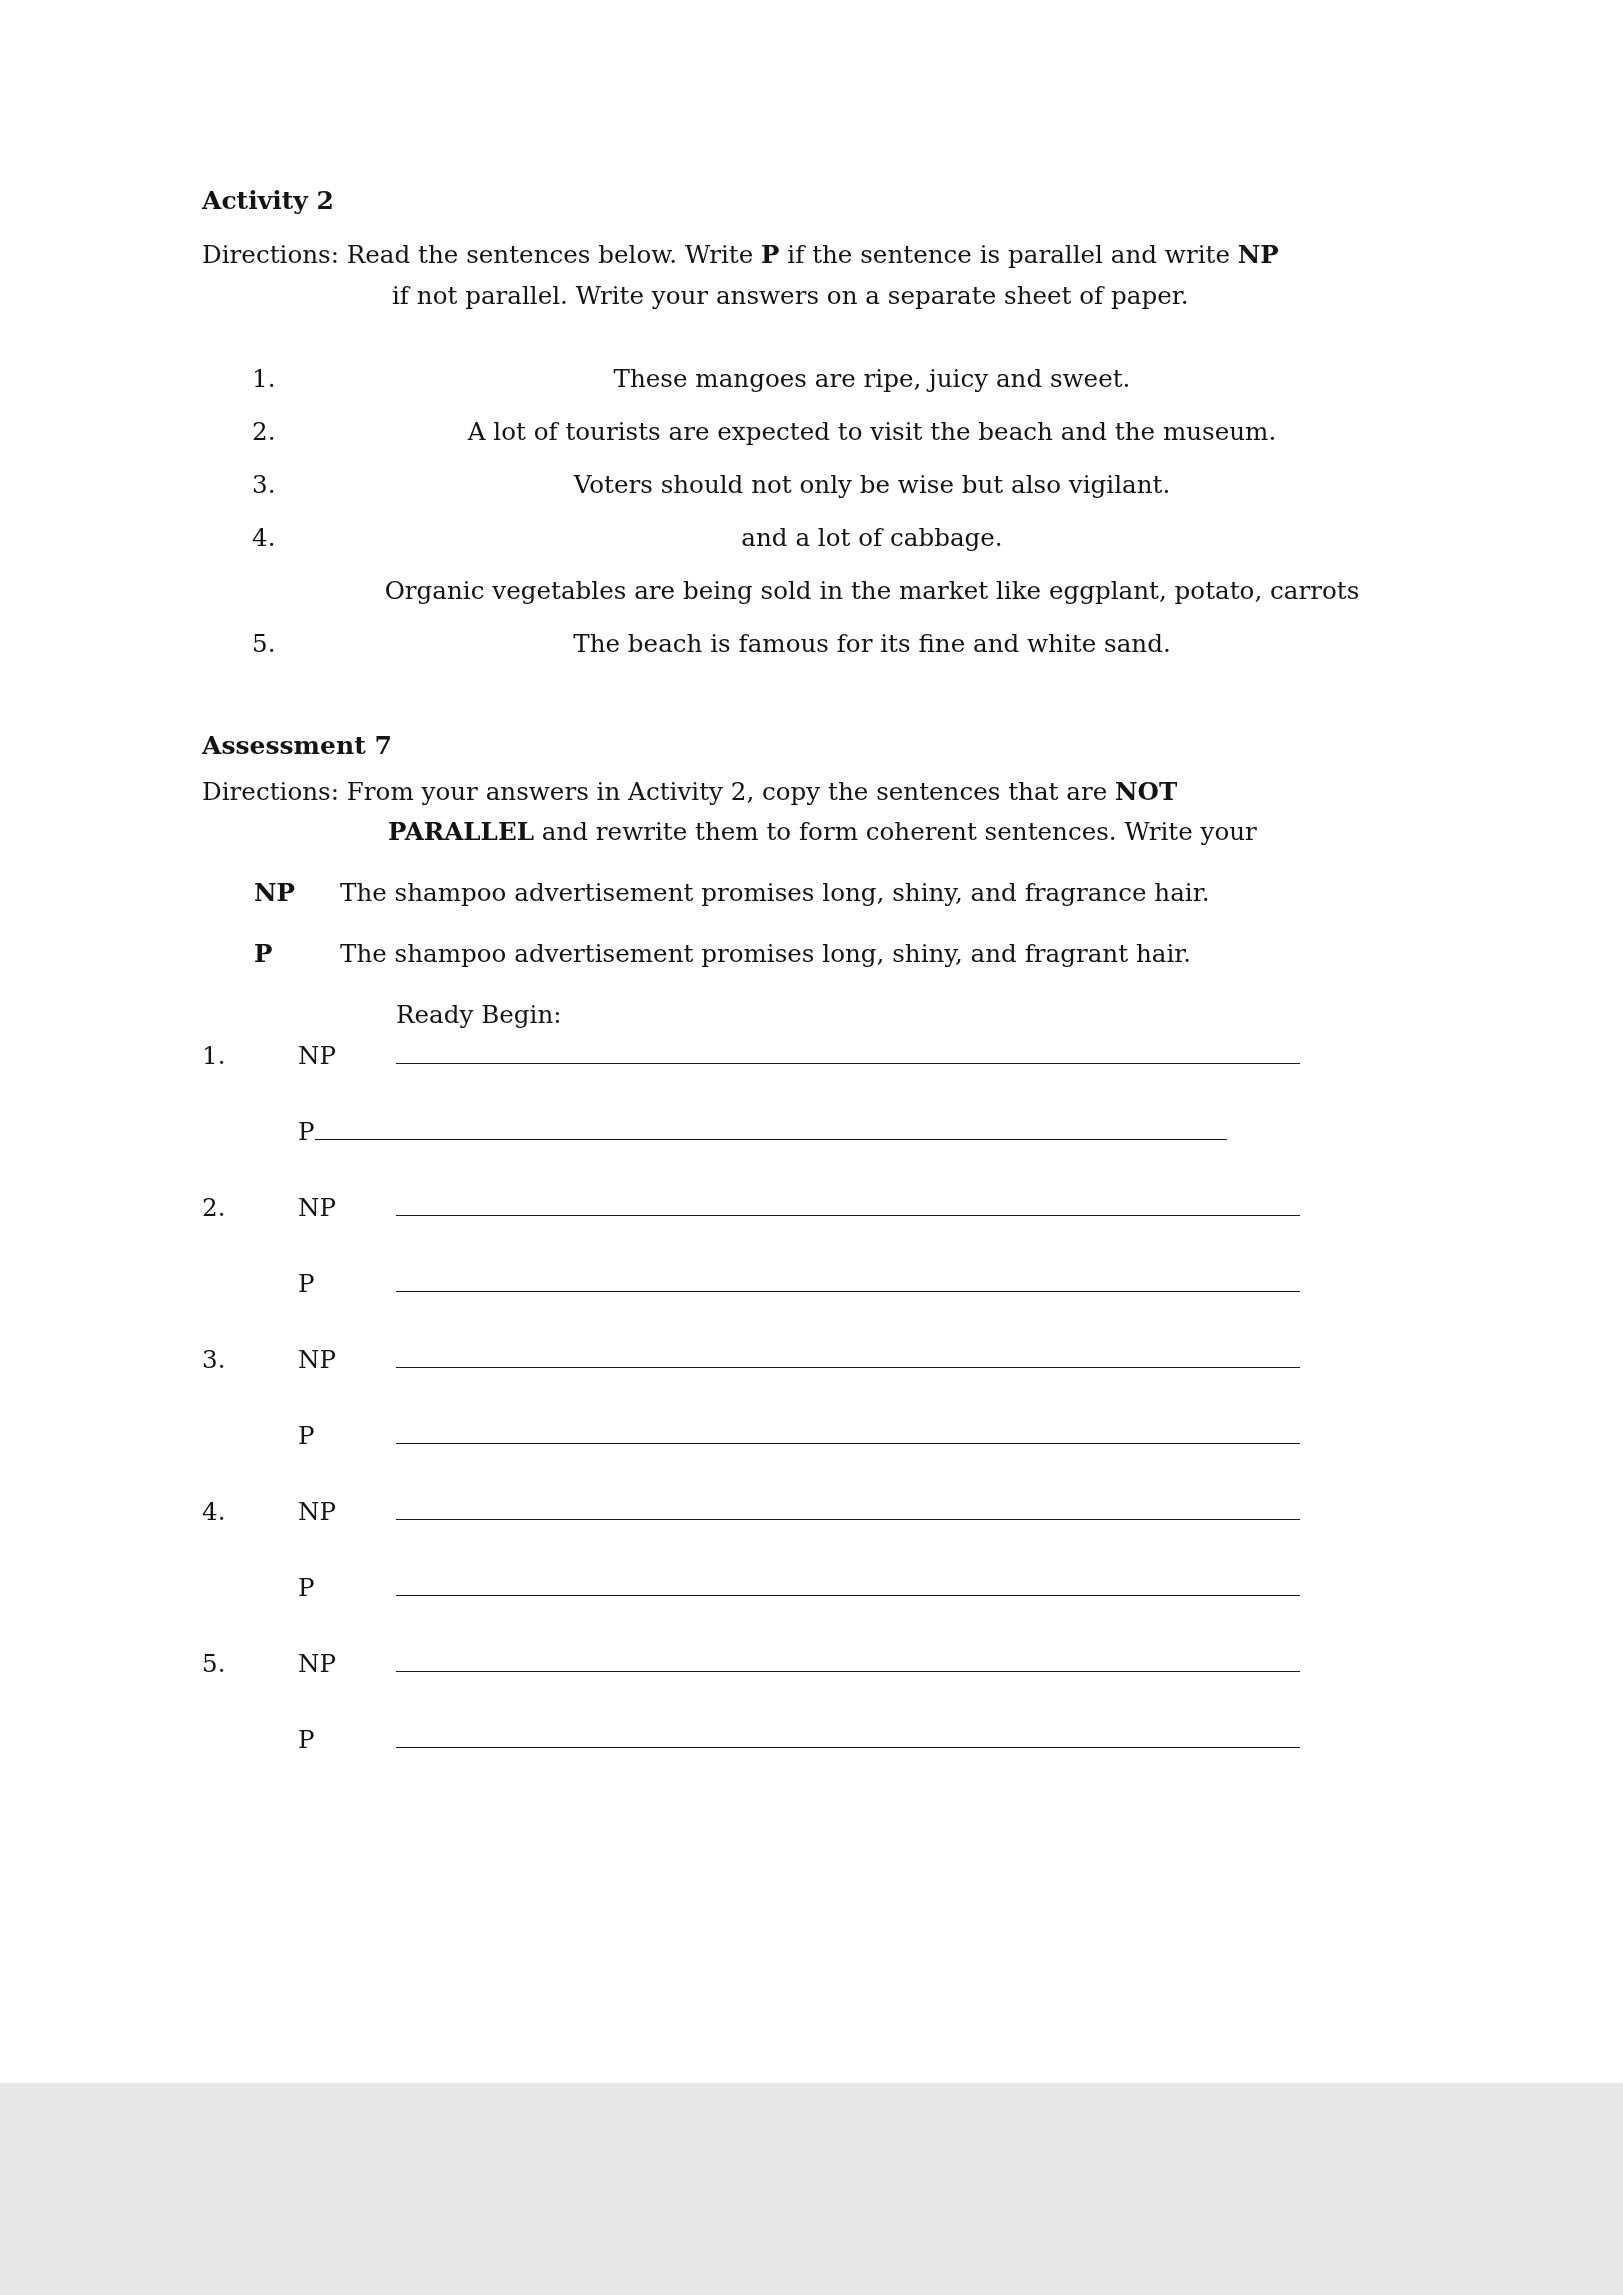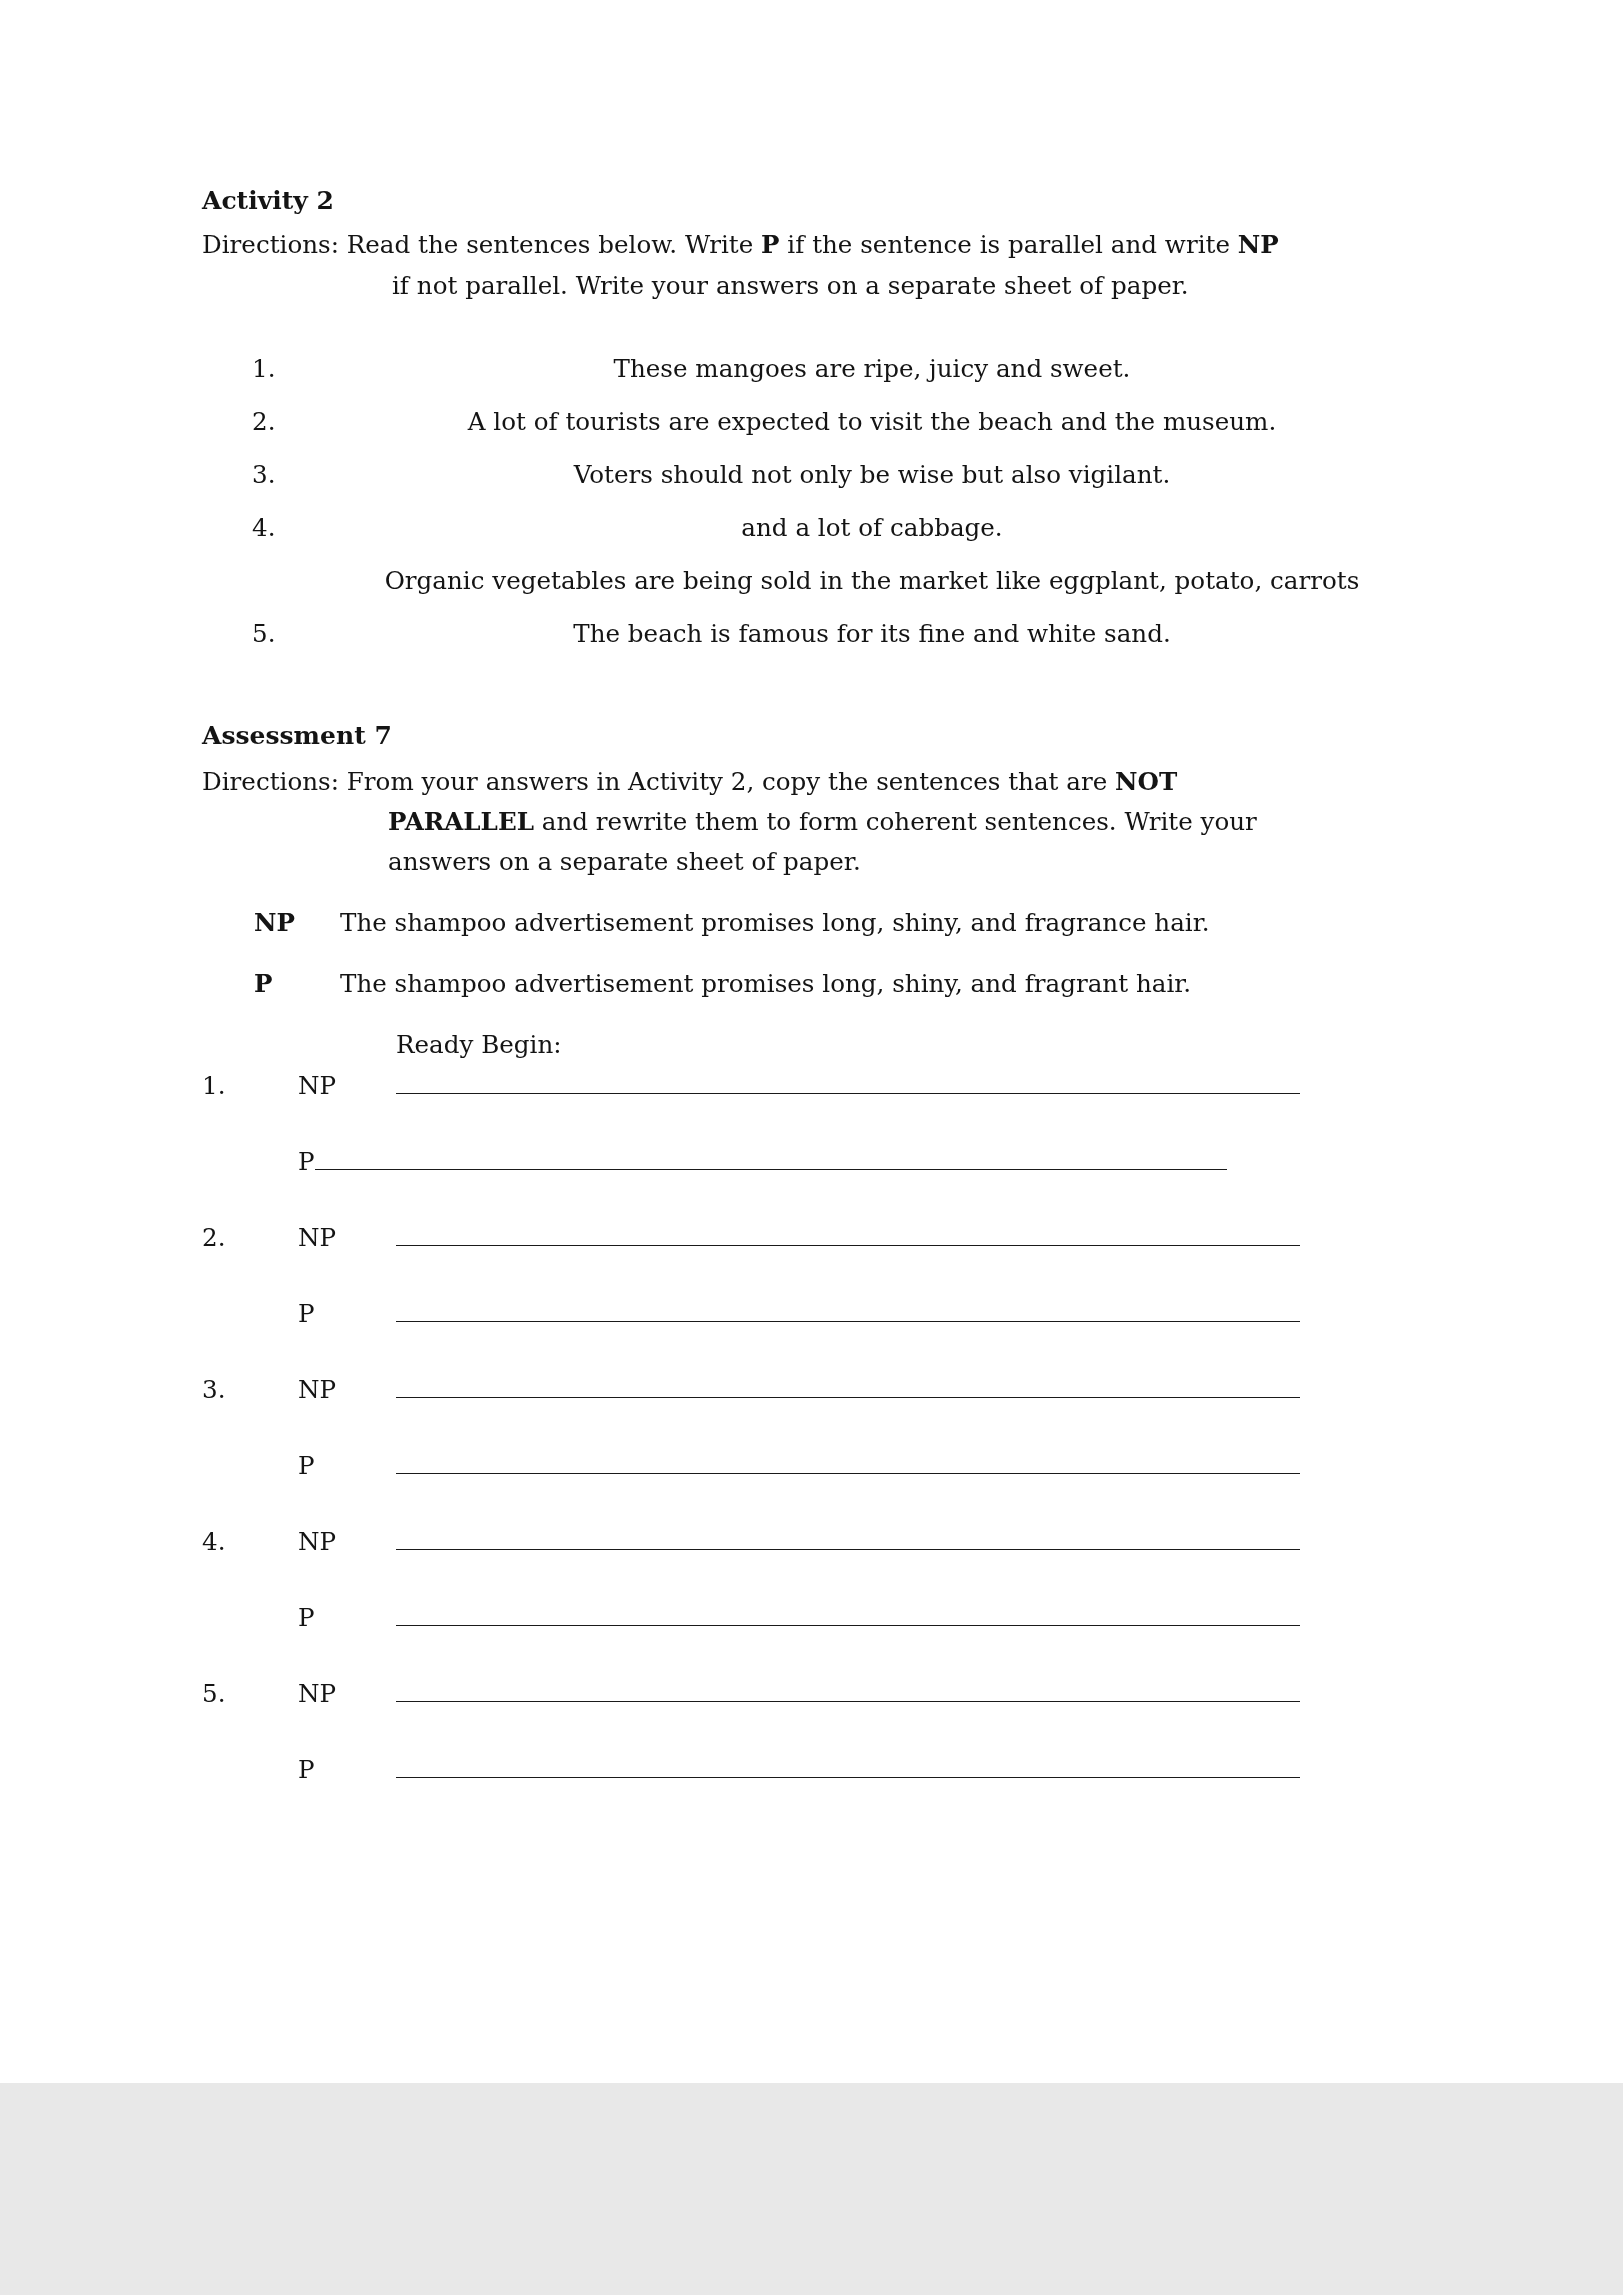--- a/index.html
+++ b/index.html
@@ -18,21 +18,21 @@
     position: absolute;
     top: 184px;
     left: 202px;
     width: 1244px;
   }
   .section-title {
     font-weight: bold;
     font-size: 25px;
     line-height: 33px;
   }
-  .dir-block { margin-top: 7px; }
+  .dir-block { margin-top: 17px; }
   .dir-line {
     line-height: 41px;
     white-space: nowrap;
   }
   .dir-line.indent-a { padding-left: 190px; }
   .dir-line.indent-b { padding-left: 186px; }
   b, .bold { font-weight: bold; }
 
   .list-block { margin-top: 36px; }
   .list-item {
@@ -156,21 +156,20 @@
         </div>
       </div>
     </div>
 
     <div class="assessment-block">
       <div class="section-title">Assessment 7</div>
 
       <div class="asm-dir-block">
         <div class="asm-dir-line"><span>Directions: From your answers in Activity 2, copy the sentences that are </span><b>NOT</b></div>
         <div class="asm-dir-line dir-line indent-b"><b>PARALLEL</b><span> and rewrite them to form coherent sentences. Write your</span></div>
-        <div class="asm-dir-line dir-line indent-b">answers on a separate sheet of paper.</div>
       </div>
 
       <div class="example-block">
         <div class="example-row"><span class="ex-label">NP</span><span>The shampoo advertisement promises long, shiny, and fragrance hair.</span></div>
         <div class="example-row"><span class="ex-label">P</span><span>The shampoo advertisement promises long, shiny, and fragrant hair.</span></div>
         <div class="ready-line">Ready Begin:</div>
       </div>
 
       <div class="answers-block">
 

